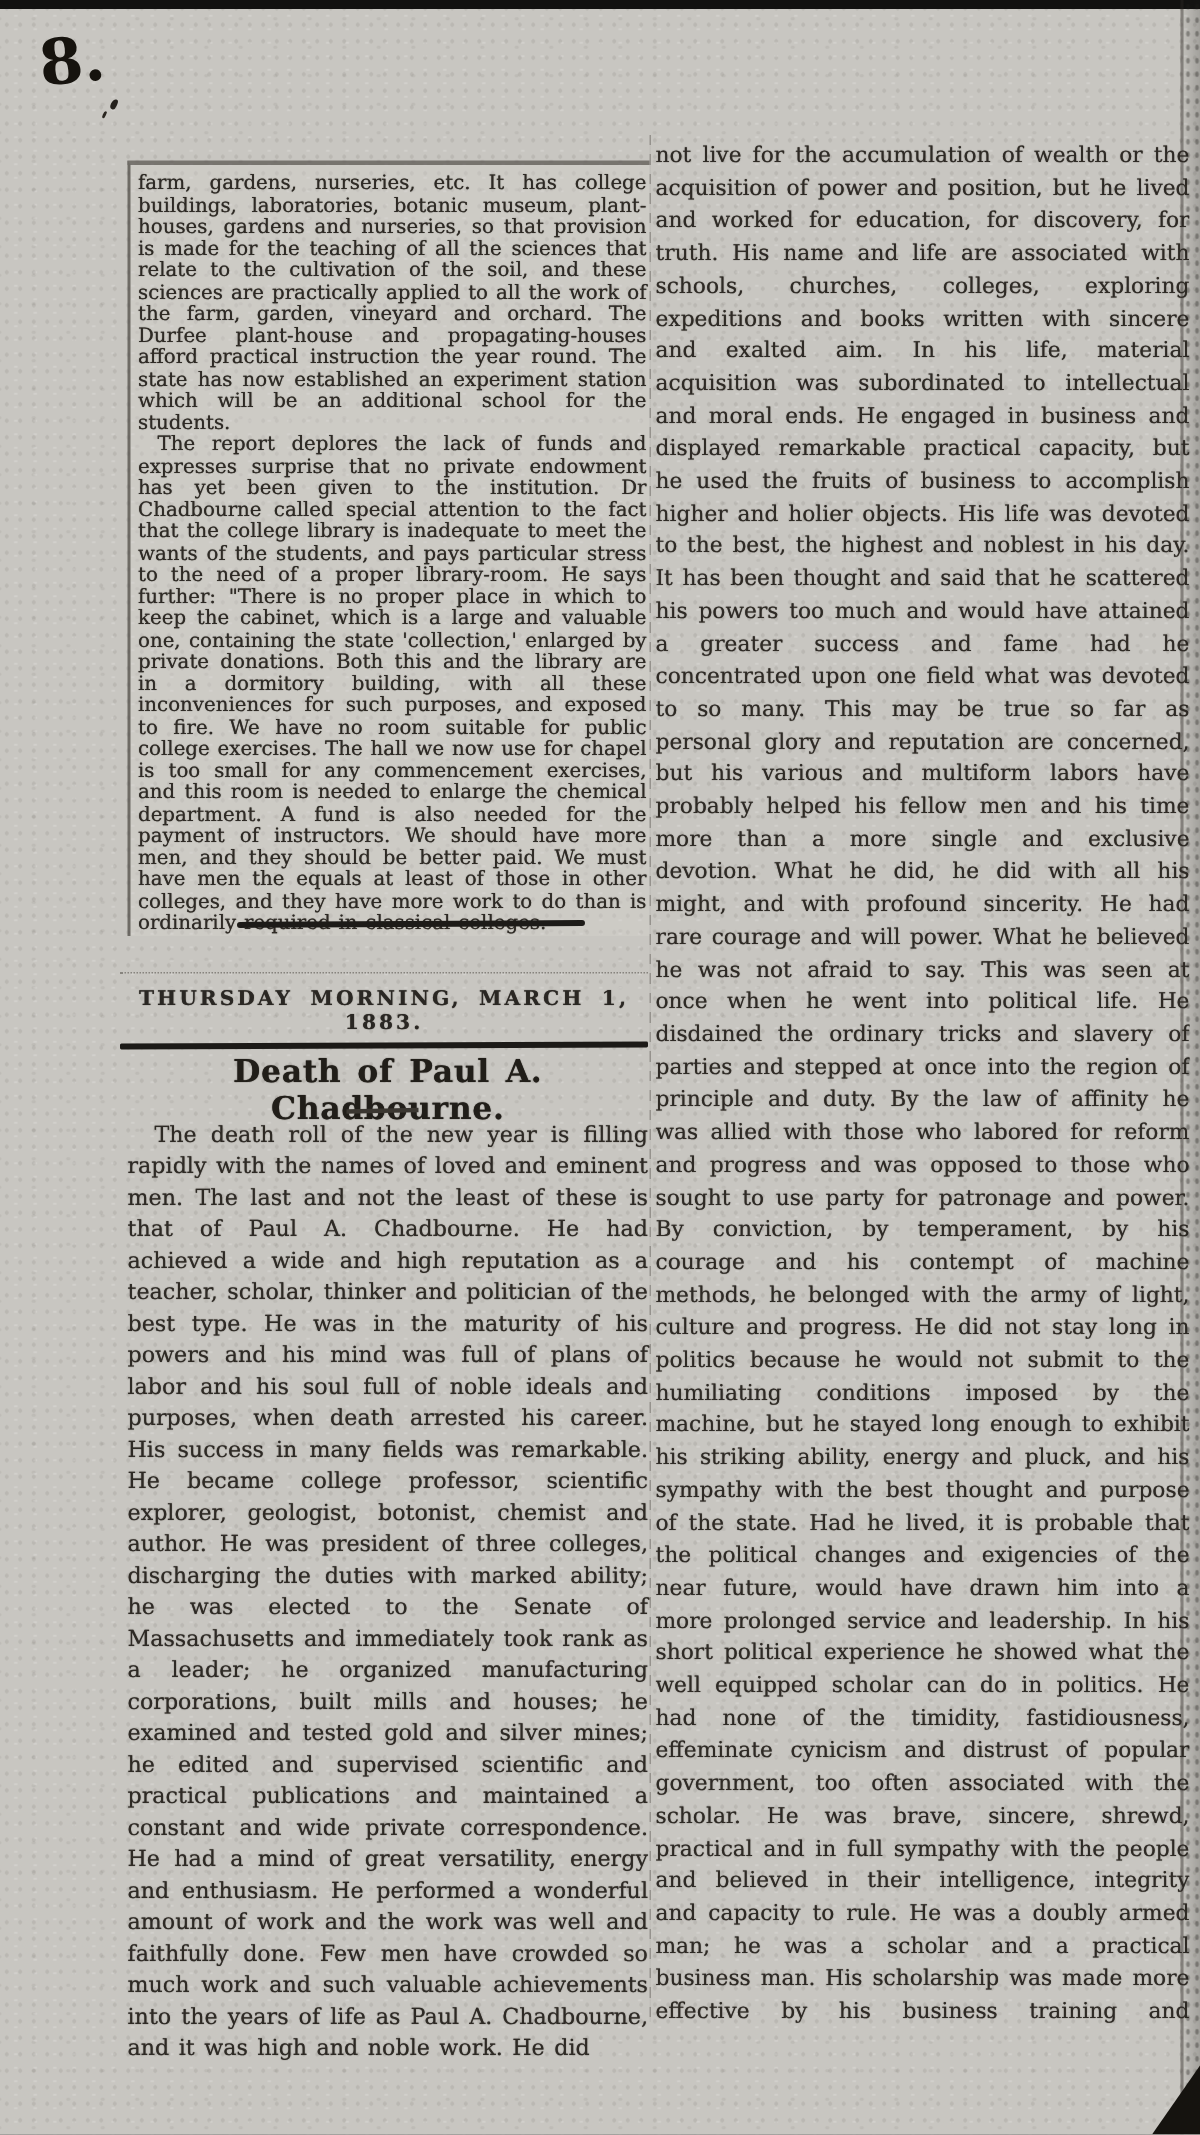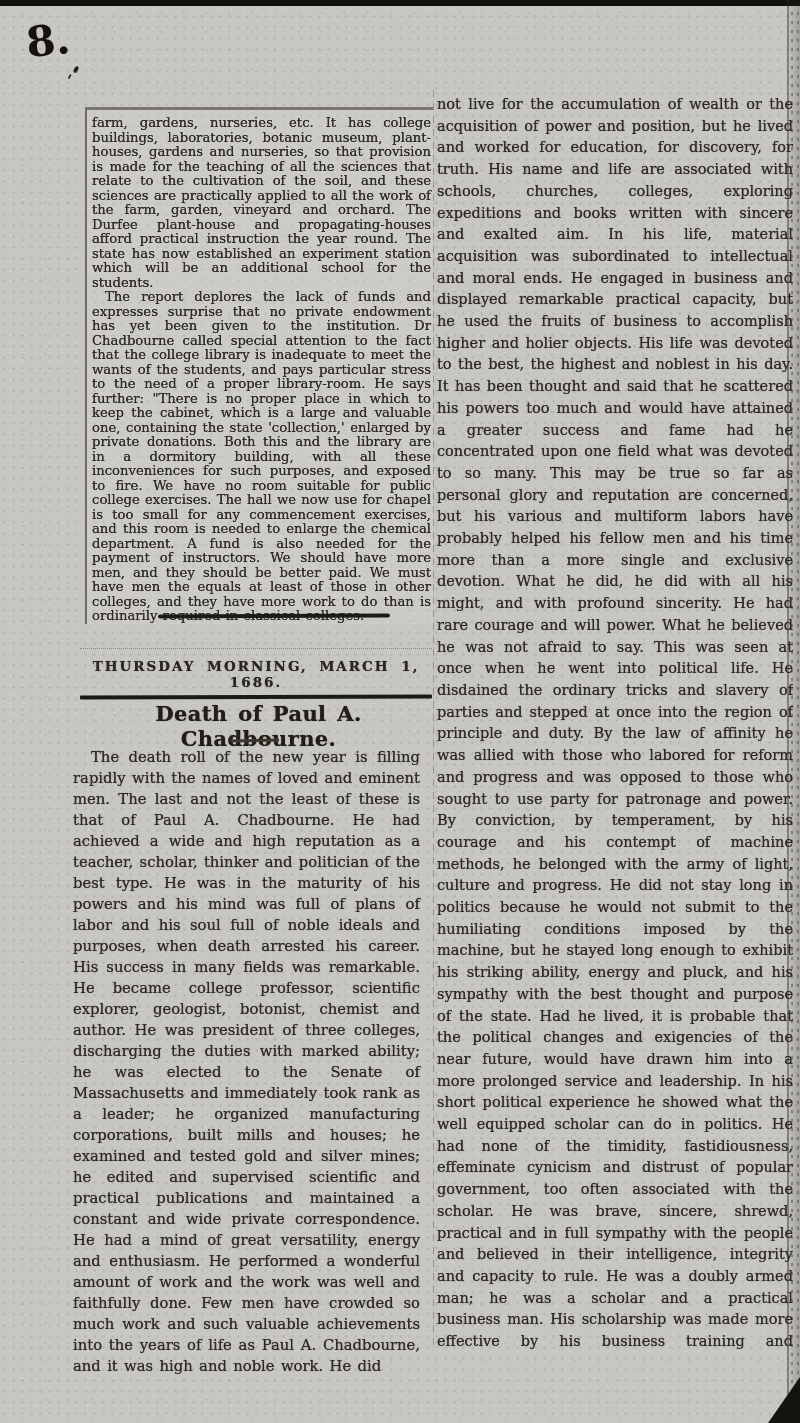--- a/index.html
+++ b/index.html
@@ -82,21 +82,21 @@
     width: 48px; height: 3px; background: #3b3731;
     transform: rotate(-1deg);
   }
   
   .body-text {
     text-align: justify;
     text-shadow: 0 0 0.7px rgba(42,38,32,0.8);
     word-spacing: 1.6px;
   }
   .left-body {
-    position: absolute; left: 73px; top: 746px; width: 347px;
+    position: absolute; left: 85px; top: 746px; width: 347px;
     font-size: 14.8px; line-height: 21px; text-indent: 18px;
   }
   .right-body {
     position: absolute; left: 437px; top: 94px; width: 356px;
     font-size: 14.5px; line-height: 21.7px;
     height: 1260px; overflow: hidden;
   }
   .column-divider {
     position: absolute; left: 433px; top: 90px;
     width: 1px; height: 1258px;
@@ -130,21 +130,21 @@
   <div class="ink-mark"></div>
 
   <div class="clip1">
     <p>farm, gardens, nurseries, etc. It has college buildings, laboratories, botanic museum, plant-houses, gardens and nurseries, so that provision is made for the teaching of all the sciences that relate to the cultivation of the soil, and these sciences are practically applied to all the work of the farm, garden, vineyard and orchard. The Durfee plant-house and propagating-houses afford practical instruction the year round. The state has now established an experiment station which will be an additional school for the students.</p>
     <p>The report deplores the lack of funds and expresses surprise that no private endowment has yet been given to the institution. Dr Chadbourne called special attention to the fact that the college library is inadequate to meet the wants of the students, and pays particular stress to the need of a proper library-room. He says further: "There is no proper place in which to keep the cabinet, which is a large and valuable one, containing the state 'collection,' enlarged by private donations. Both this and the library are in a dormitory building, with all these inconveniences for such purposes, and exposed to fire. We have no room suitable for public college exercises. The hall we now use for chapel is too small for any commencement exercises, and this room is needed to enlarge the chemical department. A fund is also needed for the payment of instructors. We should have more men, and they should be better paid. We must have men the equals at least of those in other colleges, and they have more work to do than is ordinarily required in classical colleges.</p>
   </div>
 
   <div class="rule-short"></div>
 
   <div class="masthead">
-    <div class="dateline">THURSDAY MORNING, MARCH 1, 1686.</div>
+    <div class="dateline">THURSDAY MORNING, MARCH 1, 1883.</div>
     <div class="rule-full"></div>
   </div>
 
   <h1 class="headline">Death of Paul A. Chadbourne.</h1>
 
   <div class="head-divider"></div>
 
   <p class="body-text left-body">The death roll of the new year is filling rapidly with the names of loved and eminent men. The last and not the least of these is that of Paul A. Chadbourne. He had achieved a wide and high reputation as a teacher, scholar, thinker and politician of the best type. He was in the maturity of his powers and his mind was full of plans of labor and his soul full of noble ideals and purposes, when death arrested his career. His success in many fields was remarkable. He became college professor, scientific explorer, geologist, botonist, chemist and author. He was president of three colleges, discharging the duties with marked ability; he was elected to the Senate of Massachusetts and immediately took rank as a leader; he organized manufacturing corporations, built mills and houses; he examined and tested gold and silver mines; he edited and supervised scientific and practical publications and maintained a constant and wide private correspondence. He had a mind of great versatility, energy and enthusiasm. He performed a wonderful amount of work and the work was well and faithfully done. Few men have crowded so much work and such valuable achievements into the years of life as Paul A. Chadbourne, and it was high and noble work. He did</p>
 
   <div class="column-divider"></div>

